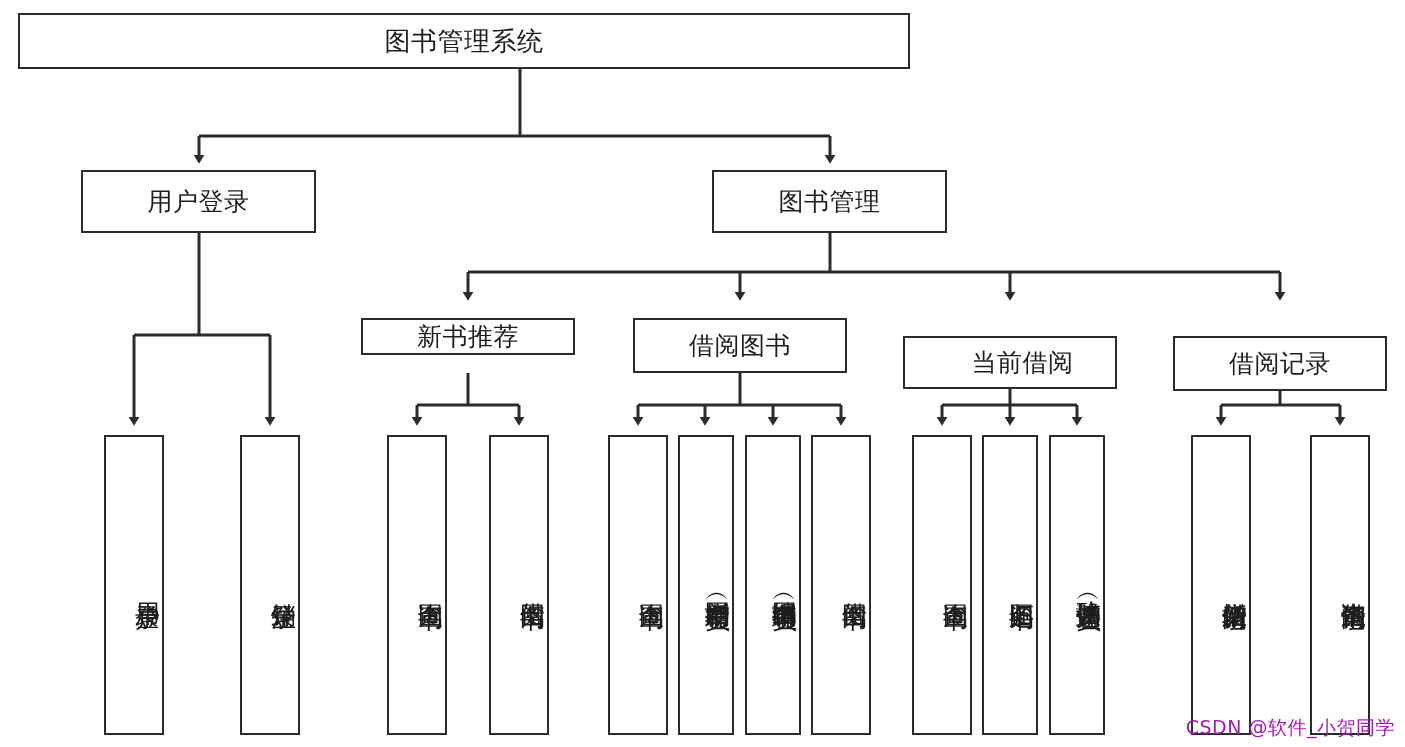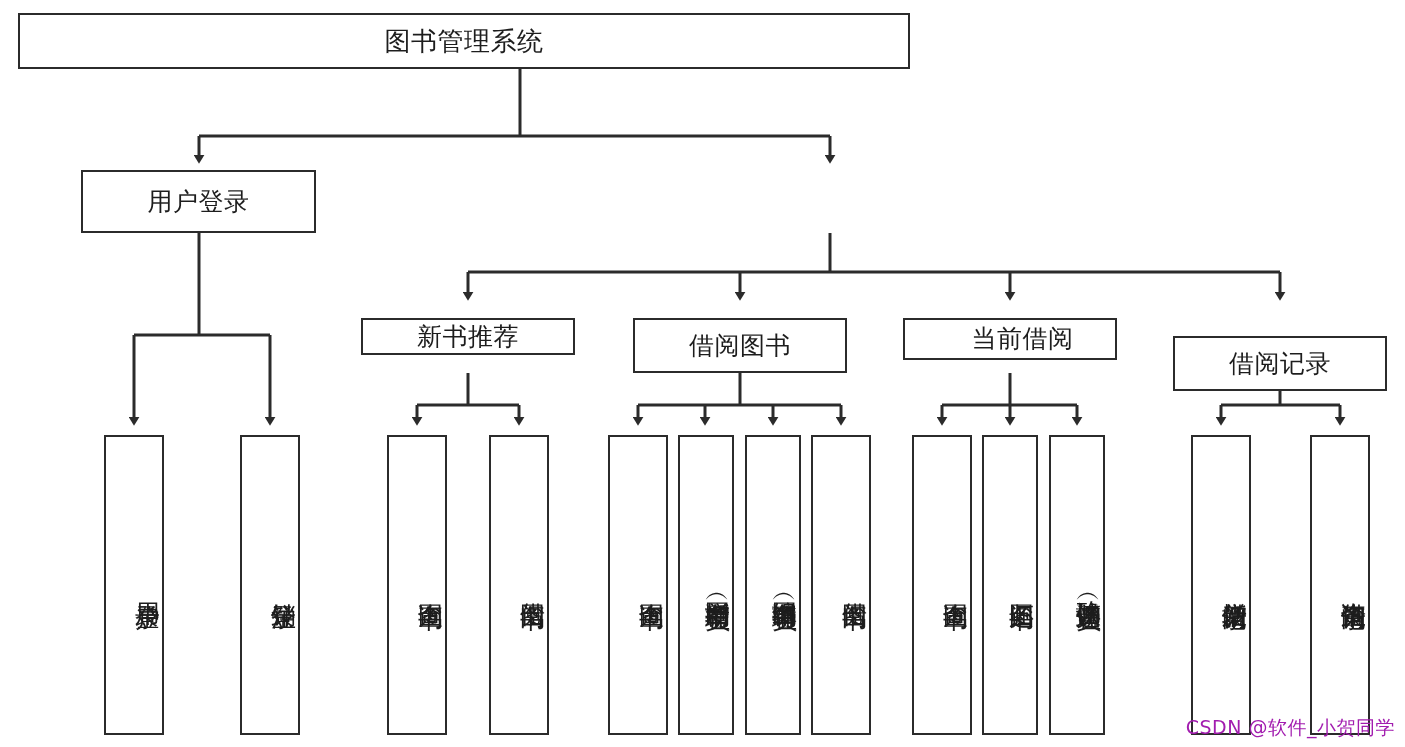--- a/index.html
+++ b/index.html
@@ -128,30 +128,33 @@
   </svg>
 
   <div class="node node-h node-root" style="left:18px; top:13px; width:892px; height:56px;">
     <span>图书管理系统</span>
   </div>
 
   <div class="node node-h" style="left:81px; top:170px; width:235px; height:63px;">
     <span>用户登录</span>
   </div>
 
+  <div class="node node-h" style="left:712px; top:170px; width:235px; height:63px;">
+    <span>图书管理</span>
+  </div>
 
   <div class="node node-h" style="left:361px; top:318px; width:214px; height:37px;">
     <span>新书推荐</span>
   </div>
 
   <div class="node node-h" style="left:633px; top:318px; width:214px; height:55px;">
     <span>借阅图书</span>
   </div>
 
-  <div class="node node-h" style="left:903px; top:318px; width:214px; height:42px;padding-left:25px;">
+  <div class="node node-h" style="left:903px; top:336px; width:214px; height:53px;padding-left:25px;">
     <span>当前借阅</span>
   </div>
 
   <div class="node node-h" style="left:1173px; top:336px; width:214px; height:55px;">
     <span>借阅记录</span>
   </div>
 
   <div class="node node-v" style="left:104px; top:435px; width:60px; height:300px;">
     <span>用户登录</span>
   </div>

